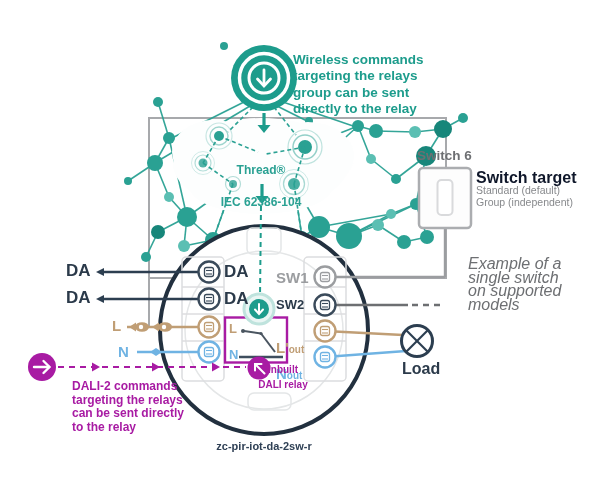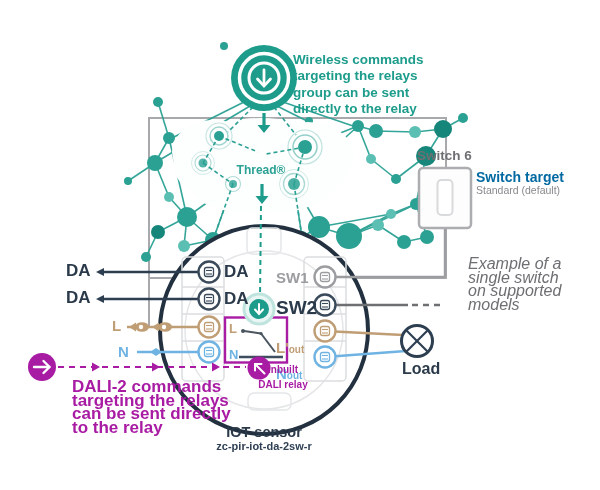--- a/index.html
+++ b/index.html
@@ -2,22 +2,22 @@
 <html><head>
 <meta charset="utf-8">
 <style>
   html,body{margin:0;padding:0;background:#fff;}
   #stage{position:relative;width:600px;height:490px;background:#ffffff;overflow:hidden;
          font-family:"Liberation Sans",sans-serif;margin-left:6px;}
   #stage svg{position:absolute;left:0;top:0;}
   .lbl{position:absolute;white-space:pre-line;}
   .b{font-weight:bold;}
   .teal-note{color:#1d9c8c;font-size:13.5px;font-weight:bold;line-height:16.4px;}
-  .purple-note{color:#a81ba3;font-size:17px;font-weight:bold;line-height:13.6px;}
-  .gray-h{color:#0369a1;font-size:14px;font-weight:bold;}
+  .purple-note{color:#a81ba3;font-size:12px;font-weight:bold;line-height:13.6px;}
+  .gray-h{color:#0f172a;font-size:16px;font-weight:bold;}
   .gray-s{color:#87898c;font-size:10.5px;line-height:12.5px;}
   .gray-i{color:#6d6f72;font-size:16px;font-style:italic;line-height:13.5px;}
   .navy{color:#2b3a4a;}
   .tan{color:#c09e75;}
   .blue{color:#6fb3e3;}
   .sub{font-size:10px;font-weight:bold;}
   .thread{color:#2aa193;font-size:12px;font-weight:bold;line-height:16px;text-align:center;}
 </style>
 </head>
 <body>
@@ -346,54 +346,55 @@
   </g>
 </svg>
 
   <div class="lbl teal-note" style="left:287px;top:52px;">Wireless commands
 targeting the relays
 group can be sent
 directly to the relay</div>
 
   <div class="lbl thread" style="left:192px;top:146px;width:126px;">
     <span>Thread®</span><br>
+    <span>IEC 62386-104</span>
   </div>
 
   <div class="lbl b" style="left:411px;top:148px;font-size:13.5px;color:#6d6f72;">Switch 6</div>
   <div class="lbl gray-h" style="left:470px;top:169px;">Switch target</div>
   <div class="lbl gray-s" style="left:470px;top:184px;">Standard (default)</div>
+  <div class="lbl gray-s" style="left:470px;top:196px;">Group (independent)</div>
   <div class="lbl gray-i" style="left:462px;top:257px;">Example of a single switch
 on supported models</div>
 
   <div class="lbl b navy" style="left:60px;top:261px;font-size:17px;">DA</div>
   <div class="lbl b navy" style="left:60px;top:288px;font-size:17px;">DA</div>
   <div class="lbl b tan" style="left:106px;top:317px;font-size:15px;">L</div>
   <div class="lbl b blue" style="left:112px;top:343px;font-size:15px;">N</div>
 
   <div class="lbl b navy" style="left:218px;top:262px;font-size:17px;">DA</div>
   <div class="lbl b navy" style="left:218px;top:289px;font-size:17px;">DA</div>
 
   <div class="lbl b" style="left:270px;top:269px;font-size:15px;color:#9b9da0;">SW1</div>
-  <div class="lbl b navy" style="left:270px;top:297px;font-size:19px;">SW2</div>
+  <div class="lbl b navy" style="left:270px;top:297px;font-size:13px;">SW2</div>
   <div class="lbl tan" style="left:270px;top:322px;font-size:15px;font-weight:bold;text-align:center;">
     <span>L'</span><span class="sub">out</span>
   </div>
   <div class="lbl blue" style="left:270px;top:348px;font-size:15px;font-weight:bold;">
     <span>N</span><span class="sub">out</span>
   </div>
 
   <div class="lbl b tan" style="left:223px;top:321px;font-size:13px;">L</div>
   <div class="lbl b blue" style="left:223px;top:347px;font-size:13px;">N</div>
 
   <div class="lbl b" style="left:240px;top:363px;width:74px;text-align:center;font-size:10px;color:#a81ba3;line-height:14.5px;">Inbuilt
 DALI relay</div>
 
   <div class="lbl purple-note" style="left:66px;top:380px;">DALI-2 commands
 targeting the relays
 can be sent directly
 to the relay</div>
 
   <div class="lbl b navy" style="left:396px;top:360px;font-size:16px;">Load</div>
 
-  <div class="lbl b navy" style="left:178px;top:424px;width:160px;text-align:center;font-size:14.5px;">IOT sensor</div>
   <div class="lbl b" style="left:178px;top:440px;width:160px;text-align:center;font-size:11px;color:#2f4055;">zc-pir-iot-da-2sw-r</div>
 
 </div>
 
 </body></html>

